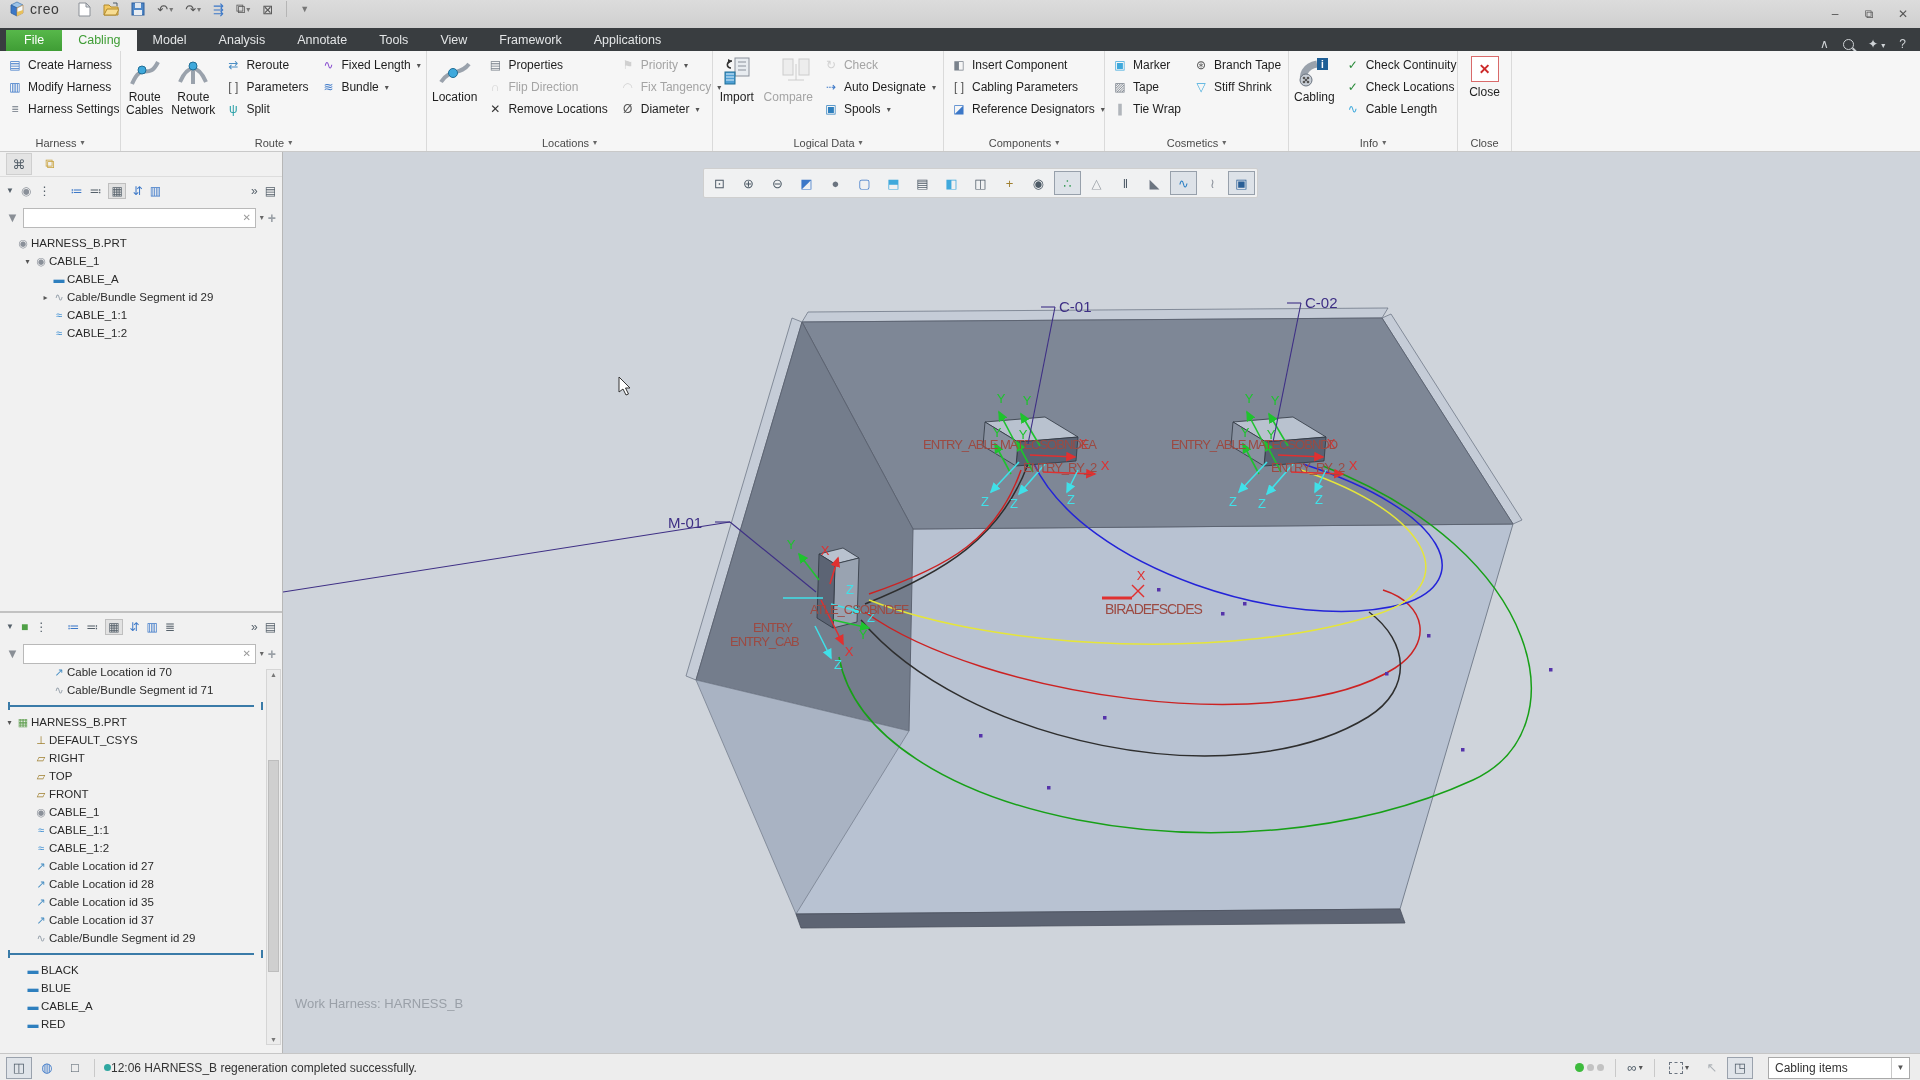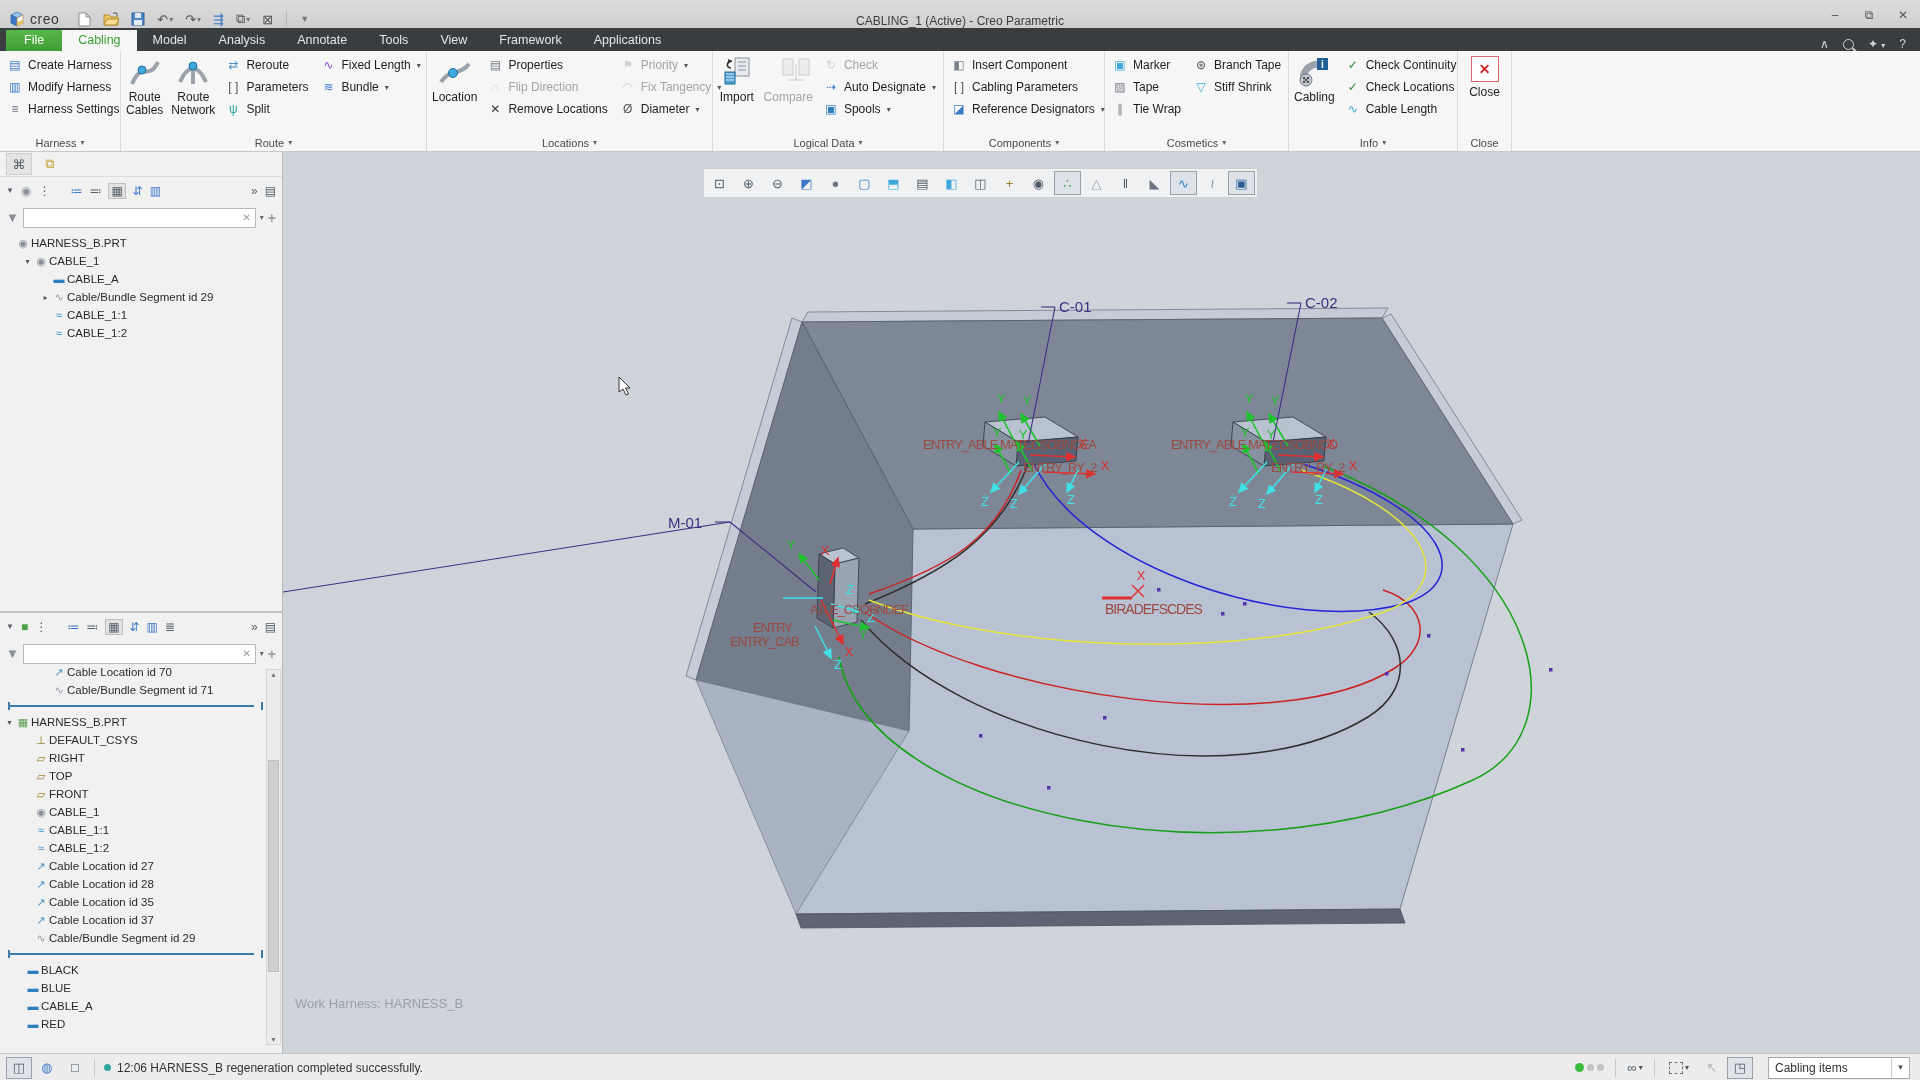--- a/index.html
+++ b/index.html
@@ -1,21 +1,21 @@
 <!DOCTYPE html>
 <html><head>
 <meta charset="utf-8">
 <style>
   html,body{margin:0;padding:0;background:#9aa0a6;}
   #app{position:relative;width:1920px;height:1080px;overflow:hidden;
        font-family:"Liberation Sans", sans-serif;font-size:12px;color:#222;
        background:#f6f6f6;user-select:none;}
   
   .titlebar{position:absolute;left:0;top:0;width:1920px;height:28px;
-    background:linear-gradient(#dcdcdc,#cfcfcf);display:flex;align-items:flex-end;border-bottom:1px solid #bdbdbd;}
+    background:linear-gradient(#dcdcdc,#cfcfcf);display:flex;align-items:flex-start;border-bottom:1px solid #bdbdbd;}
   .logo{display:flex;align-items:center;gap:4px;padding:0 10px 0 8px;}
   .logo-txt{font-size:14px;color:#3a3a3a;letter-spacing:.5px;}
   .qa{display:flex;align-items:center;gap:6px;margin-left:6px;}
   .qa .qbtn{display:flex;align-items:center;gap:1px;padding:1px 3px;border-radius:2px;color:#555;font-size:13px;}
   .qa .caret{font-size:8px;color:#777;}
   .qa-sep{width:1px;height:16px;background:#b5b5b5;margin:0 4px;}
   .title-text{position:absolute;left:0;right:0;text-align:center;font-size:12px;color:#3c3c3c;pointer-events:none;}
   .winbtns{margin-left:auto;display:flex;}
   .winbtn{width:34px;height:27px;display:flex;align-items:center;justify-content:center;color:#555;font-size:12px;}
   
@@ -80,21 +80,21 @@
   .viewport{position:relative;flex:1;height:100%;background:#cfd4db;overflow:hidden;}
   .gtools{position:absolute;left:420px;top:16px;display:flex;gap:2px;background:rgba(246,246,246,.85);border:1px solid #cfcfcf;padding:2px;border-radius:2px;}
   .gbtn{width:25px;height:22px;display:flex;align-items:center;justify-content:center;font-size:13px;color:#4d5a66;border:1px solid transparent;}
   .gbtn.press{background:#dde2e8;border:1px solid #97a0ab;}
   .workharness{position:absolute;left:12px;bottom:42px;color:#9aa0a8;font-size:13px;}
   
   .statusbar{position:absolute;left:0;top:1053px;width:1920px;height:27px;background:#ededed;border-top:1px solid #c6c6c6;display:flex;align-items:center;font-size:12px;color:#333;}
   .sbtn{width:24px;height:20px;display:flex;align-items:center;justify-content:center;font-size:13px;color:#4d5a66;margin:0 1px;border:1px solid transparent;}
   .sbtn.press{background:#e0e4e9;border:1px solid #9aa2ad;}
   .ssep{width:1px;height:18px;background:#c9c9c9;margin:0 5px;}
-  .msg{display:flex;align-items:center;gap:6px;margin-left:4px;}
+  .msg{display:flex;align-items:center;margin-left:4px;}
   .msg .dot{width:7px;height:7px;border-radius:50%;background:#2fa7a0;}
   .sb-right{margin-left:auto;display:flex;align-items:center;padding-right:10px;}
   .dots{display:flex;align-items:center;gap:3px;margin-right:6px;}
   .dg{width:9px;height:9px;border-radius:50%;background:#3dbb3d;} .dgr{width:7px;height:7px;border-radius:50%;background:#c2c2c2;}
   .combo{width:140px;height:20px;background:#fff;border:1px solid #a9a9a9;display:flex;align-items:center;margin-left:14px;}
   .combo .cv{flex:1;padding-left:6px;}
   .combo .cbtn{width:17px;height:100%;border-left:1px solid #c9c9c9;display:flex;align-items:center;justify-content:center;font-size:8px;color:#555;}
   .dashedbox{width:12px;height:10px;border:1px dashed #6b7480;display:inline-block;}
   .caret8{font-size:8px;color:#555;margin-left:2px;}
   .dis{opacity:.4;}
@@ -136,21 +136,20 @@
           </svg>
       </span>
       <span class="qbtn">↶<span class="caret">▾</span></span>
       <span class="qbtn">↷<span class="caret">▾</span></span>
       <span class="qbtn" style="color:#3c78c8;">⇶</span>
       <span class="qbtn">⧉<span class="caret">▾</span></span>
       <span class="qbtn">⊠</span>
       <span class="qa-sep"></span>
       <span class="qbtn caret" style="font-size:9px;">▼</span>
     </div>
-    <div class="title-text">CABLING_1 (Active) - Creo Parametric</div>
     <div class="winbtns">
       <span class="winbtn">–</span>
       <span class="winbtn">⧉</span>
       <span class="winbtn">✕</span>
     </div>
   </div>
 
   <div class="tabbar">
     <span class="tab file">File</span>
     <span class="tab active">Cabling</span>

